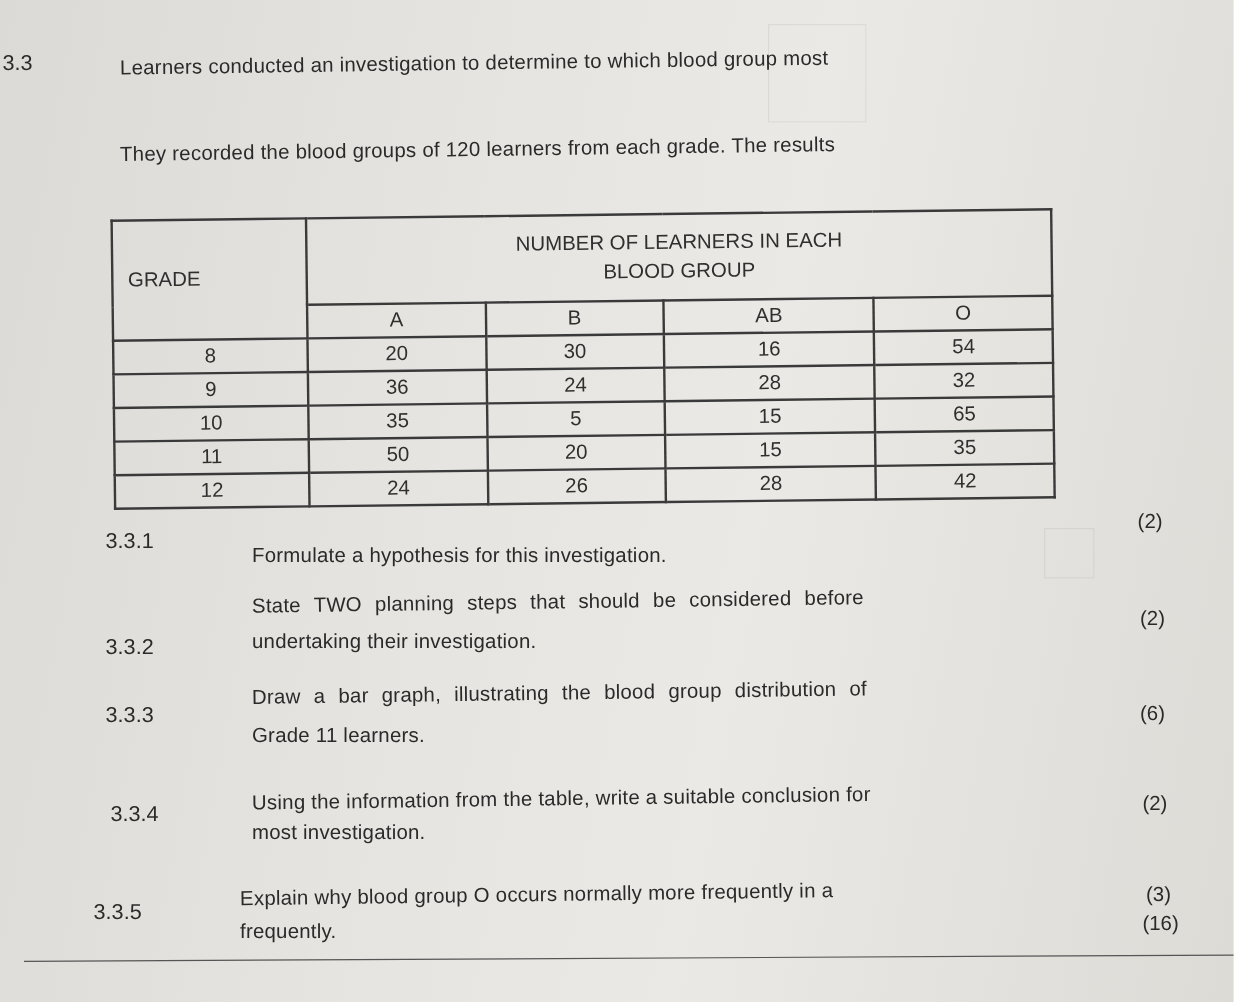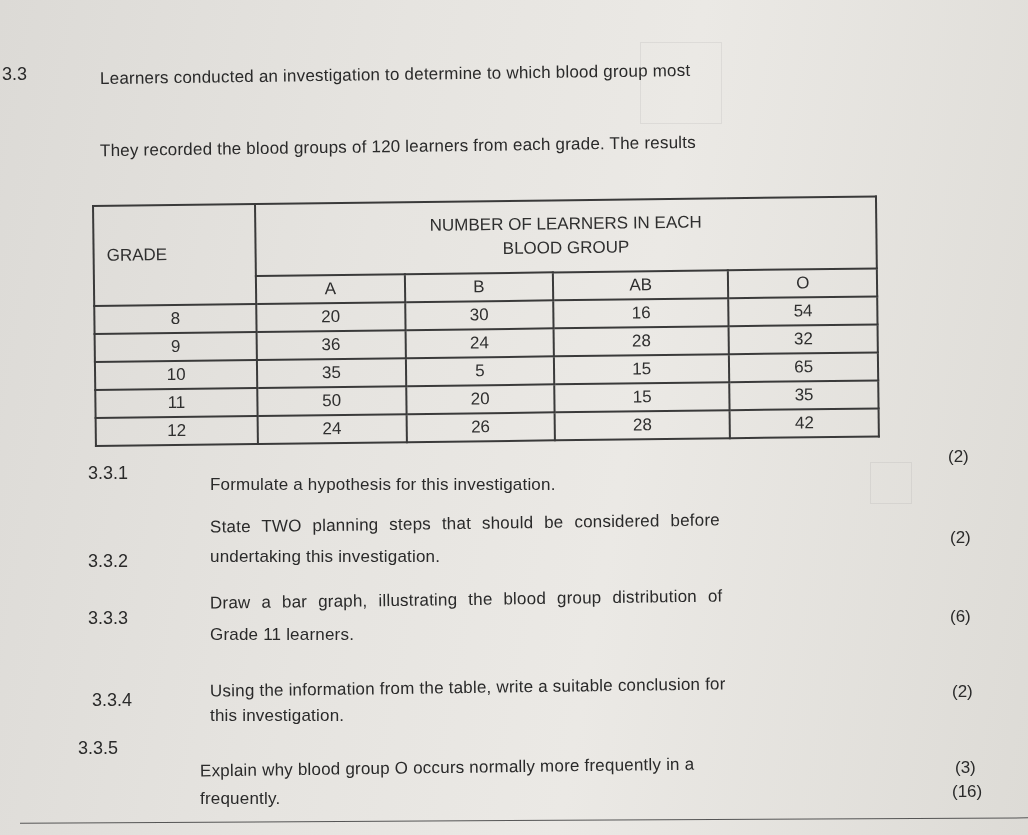--- a/index.html
+++ b/index.html
@@ -3,21 +3,21 @@
 <meta charset="utf-8">
 <style>
   html, body { margin: 0; padding: 0; }
   body {
     width: 1028px; height: 835px; overflow: hidden;
     background: linear-gradient(100deg, #dcdad6 0%, #e6e4e0 35%, #ebe9e5 60%, #dddbd6 100%);
     font-family: "Liberation Sans", sans-serif;
     color: #2a2a2a;
     position: relative;
   }
-  .page { position: absolute; left: 0; top: 0; width: 1028px; height: 588px; margin-top: 22px; }
+  .page { position: absolute; left: 0; top: 0; width: 1028px; height: 588px; }
   .txt { position: absolute; font-size: 17px; line-height: 22px; letter-spacing: 0.2px; }
   .q-num { position: absolute; font-size: 18px; }
   .mark { position: absolute; font-size: 17px; }
 
   
   .ghost { position: absolute; border: 1px solid rgba(120,120,120,0.12); }
 
   table.bg {
     position: absolute; left: 92px; top: 183px;
     width: 785px; border-collapse: collapse;
@@ -97,33 +97,33 @@
     </tr>
   </tbody>
     </table>
 
   <span class="q-num" style="left:88px;top:441px;">3.3.1</span>
   <div class="txt" style="left:210px;top:452px;text-align:center;">Formulate a hypothesis for this investigation.</div>
   <span class="mark" style="left:948px;top:425px;">(2)</span>
 
   <span class="q-num" style="left:88px;top:529px;">3.3.2</span>
   <div class="txt" style="left:210px;top:491px;word-spacing:6px;transform:rotate(-0.8deg);">State TWO planning steps that should be considered before</div>
-  <div class="txt" style="left:210px;top:524px;">undertaking this investigation.</div>
+  <div class="txt" style="left:210px;top:524px;">undertaking their investigation.</div>
   <span class="mark" style="left:950px;top:506px;">(2)</span>
 
   <span class="q-num" style="left:88px;top:586px;">3.3.3</span>
   <div class="txt" style="left:210px;top:567px;word-spacing:6px;transform:rotate(-0.8deg);">Draw a bar graph, illustrating the blood group distribution of</div>
   <div class="txt" style="left:210px;top:602px;">Grade 11 learners.</div>
   <span class="mark" style="left:950px;top:585px;">(6)</span>
 
   <span class="q-num" style="left:92px;top:668px;">3.3.4</span>
   <div class="txt" style="left:210px;top:655px;transform:rotate(-0.8deg);">Using the information from the table, write a suitable conclusion for</div>
-  <div class="txt" style="left:210px;top:683px;">this investigation.</div>
+  <div class="txt" style="left:210px;top:683px;">most investigation.</div>
   <span class="mark" style="left:952px;top:660px;">(2)</span>
 
-  <span class="q-num" style="left:78px;top:716px;text-align:center;">3.3.5</span>
+  <span class="q-num" style="left:78px;top:750px;text-align:center;">3.3.5</span>
   <div class="txt" style="left:200px;top:735px;transform:rotate(-0.8deg);">Explain why blood group O occurs normally more frequently in a</div>
   <div class="txt" style="left:200px;top:766px;">frequently.</div>
   <span class="mark" style="left:955px;top:736px;">(3)</span>
   <span class="mark" style="left:952px;top:760px;">(16)</span>
 
   <div class="divider"></div>
 </div>
 
 </body></html>

